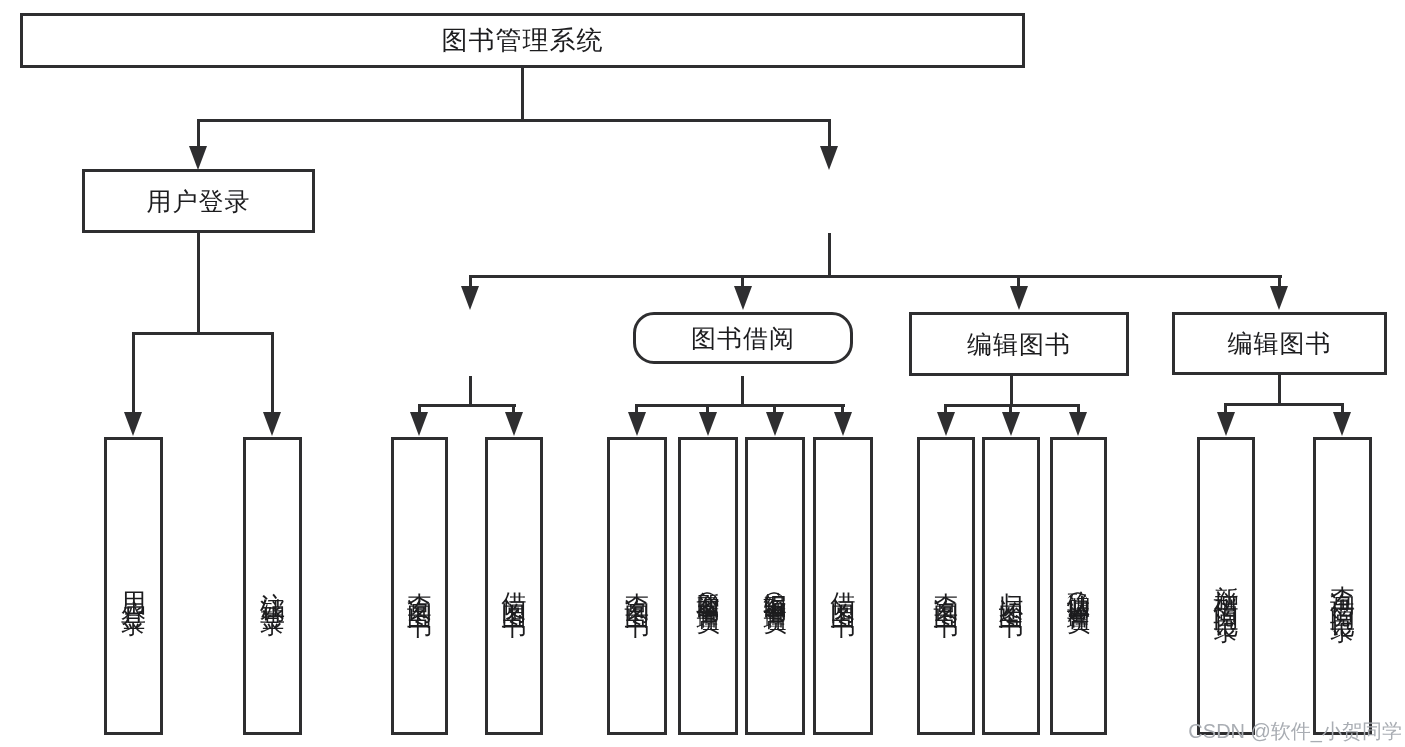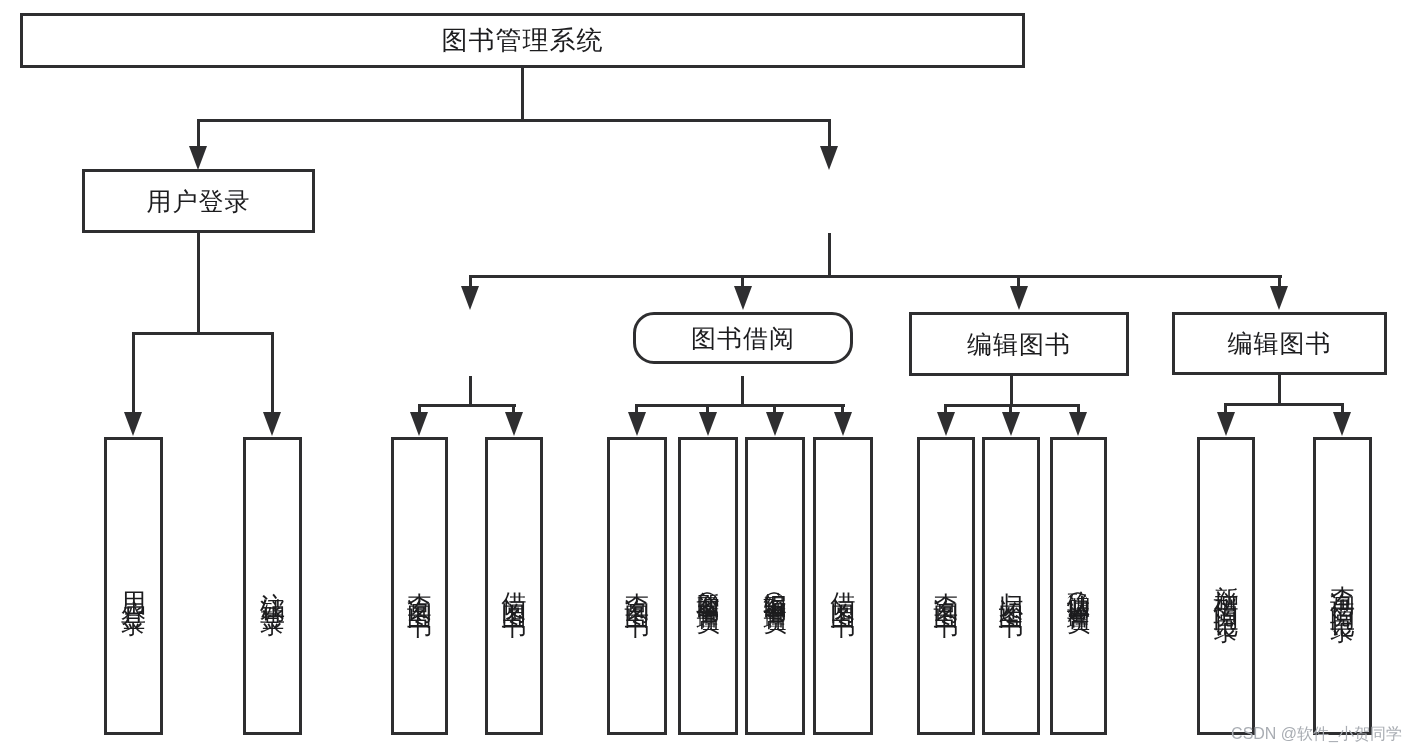--- a/index.html
+++ b/index.html
@@ -47,21 +47,21 @@
   .hline{position:absolute;height:3px;background:var(--line);}
   .arrow{
     position:absolute;width:0;height:0;
     border-left:9px solid transparent;
     border-right:9px solid transparent;
     border-top:24px solid var(--line);
   }
   .watermark{
     position:absolute;
     right:3px;bottom:2px;
-    font-size:16px;
+    font-size:20px;
     color:var(--wm);
     z-index:20;
     white-space:nowrap;
   }
 </style>
 </head>
 <body>
 
 <div id="canvas">
 

